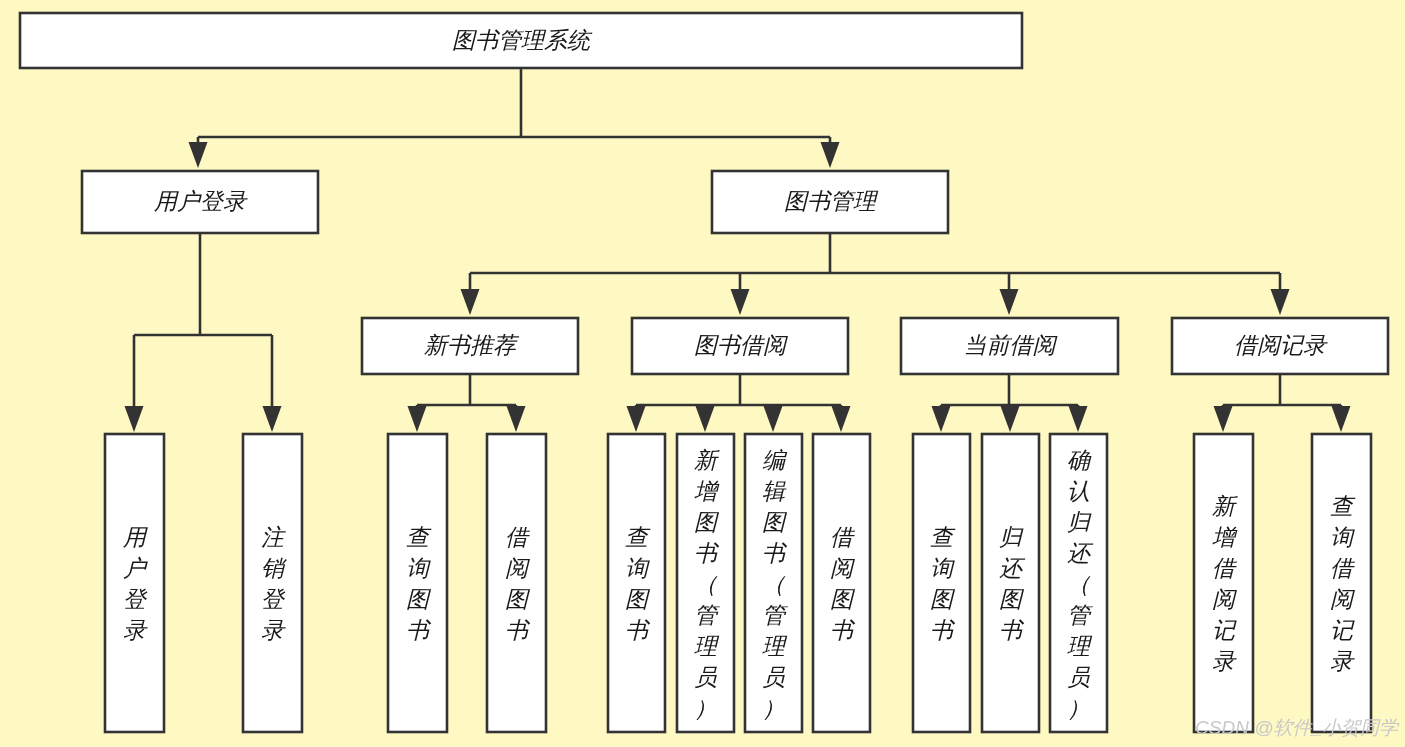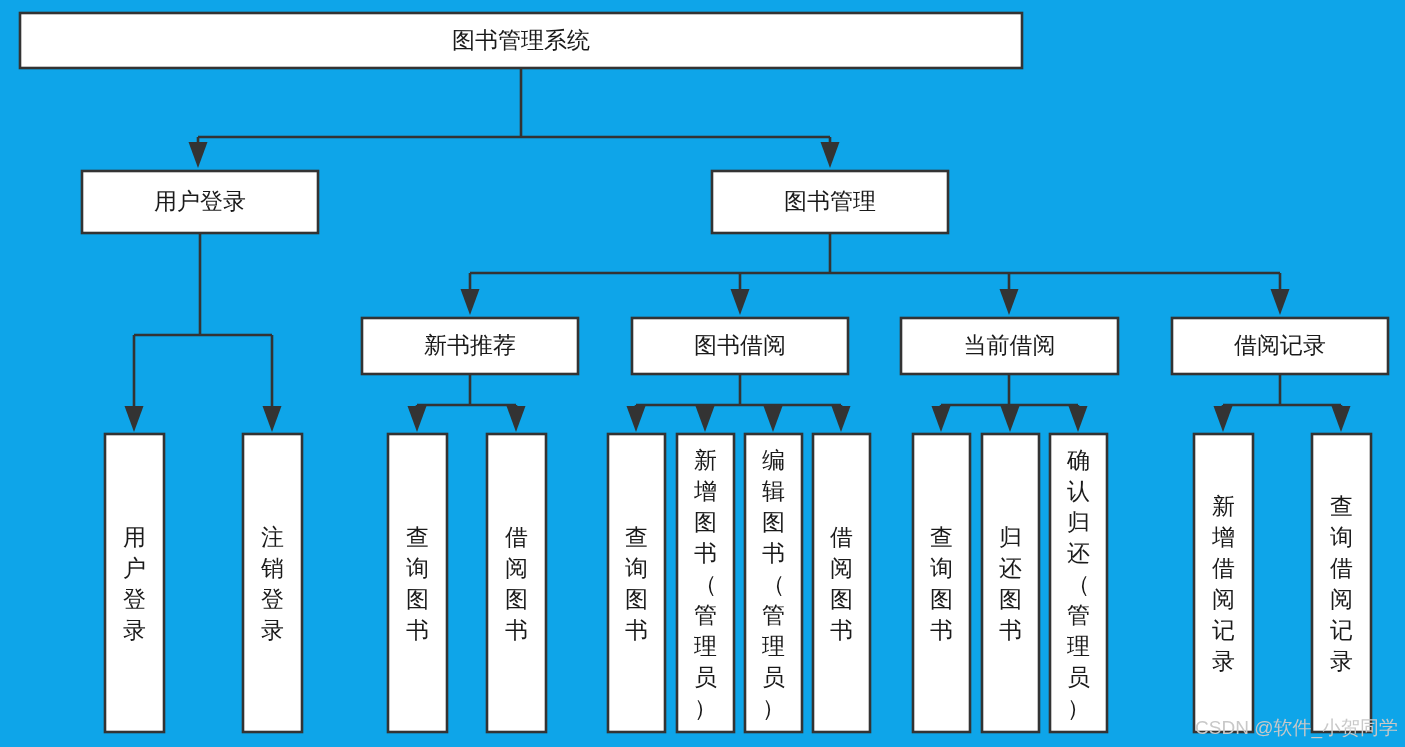--- a/index.html
+++ b/index.html
@@ -8,22 +8,23 @@
     padding: 0;
     background: #ffffff;
   }
   body {
     font-family: "Liberation Sans", "DejaVu Sans", sans-serif;
   }
   #diagram-root {
     position: relative;
     width: 1405px;
     height: 747px;
-    background: #0ea5e9;
+    background: #fef9c3;
     overflow: hidden;
+    font-style: italic;
   }
   svg.diagram-canvas {
     position: absolute;
     left: 0;
     top: 0;
     width: 1405px;
     height: 747px;
     display: block;
   }
   .node-box {

